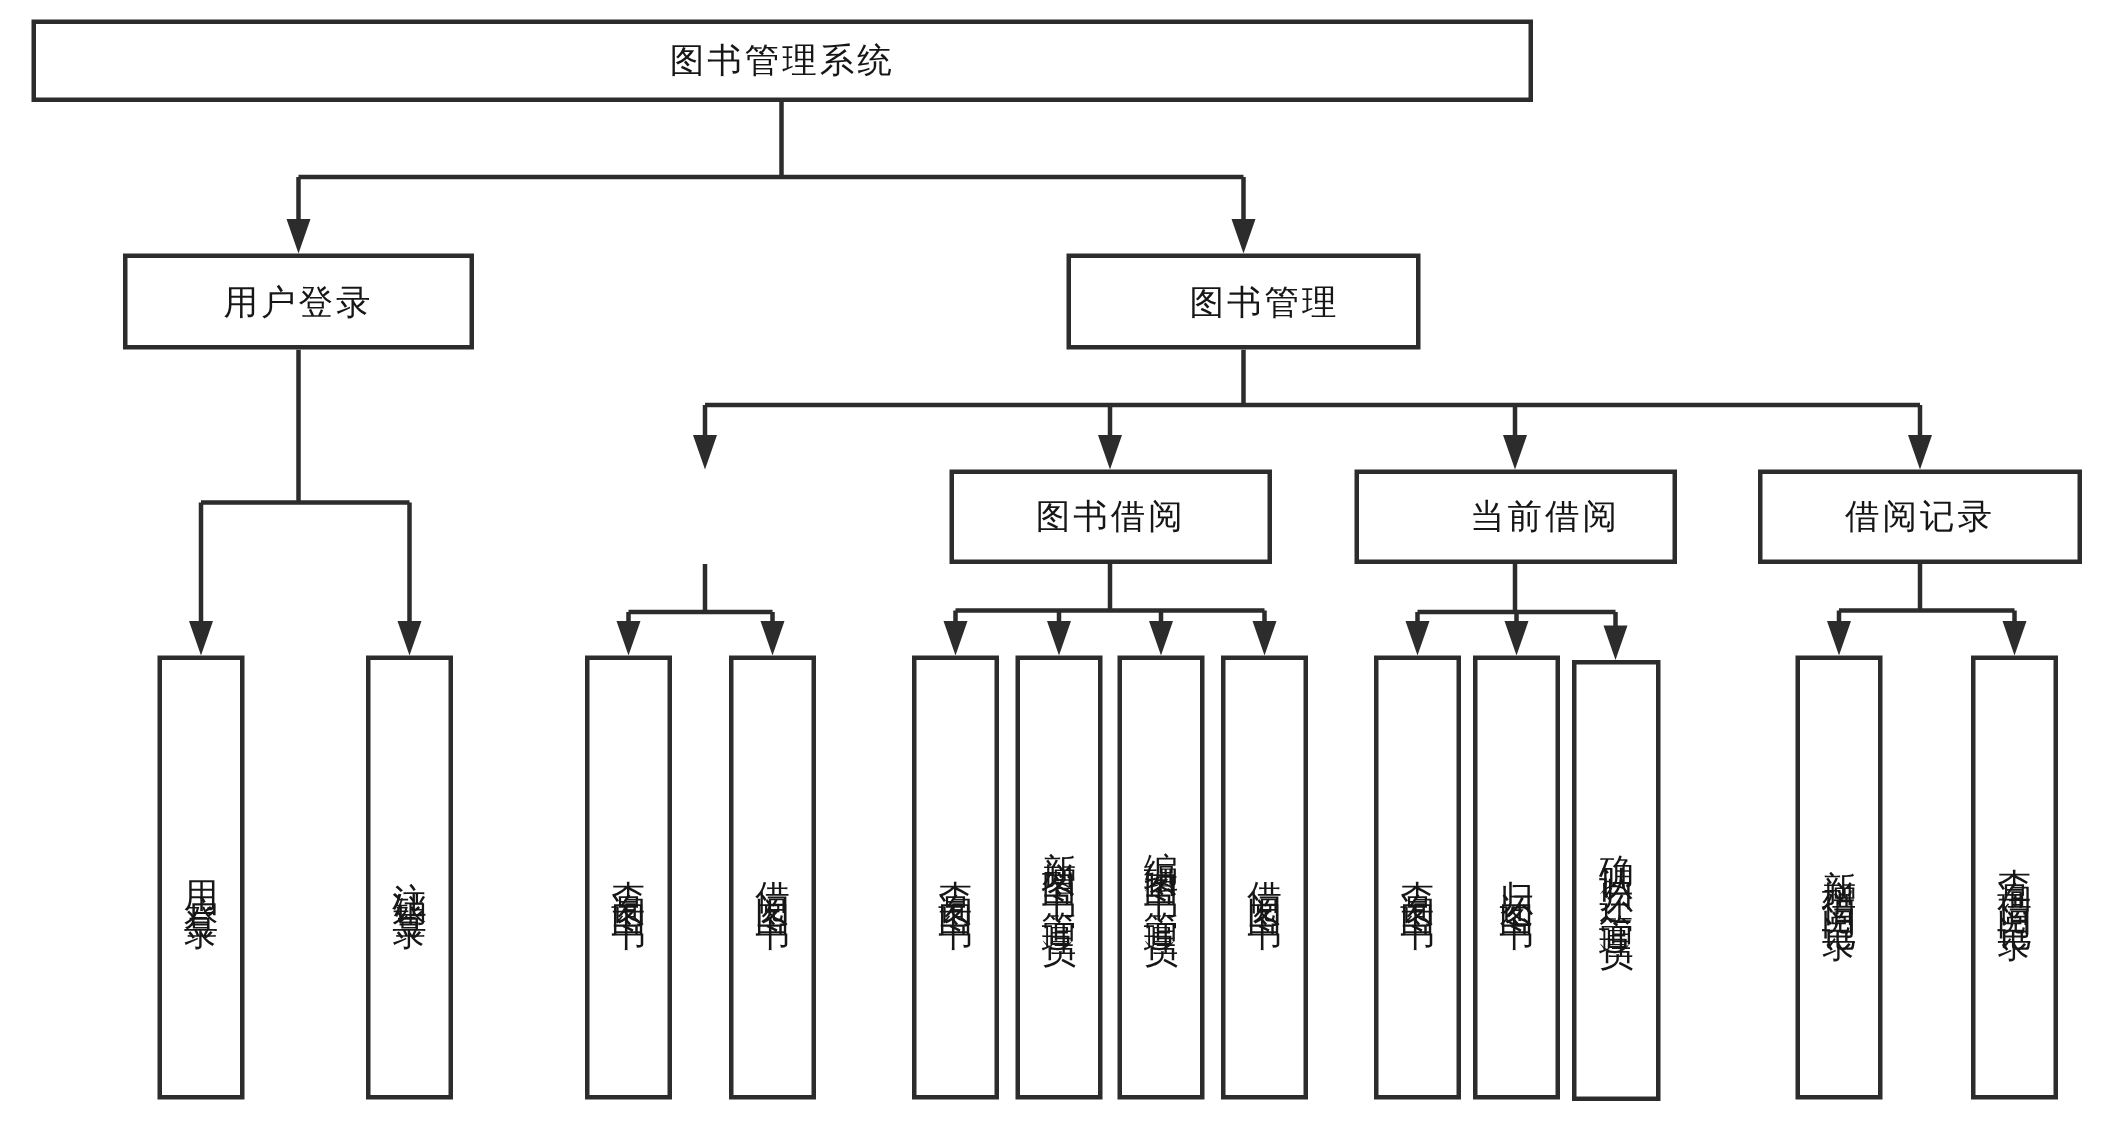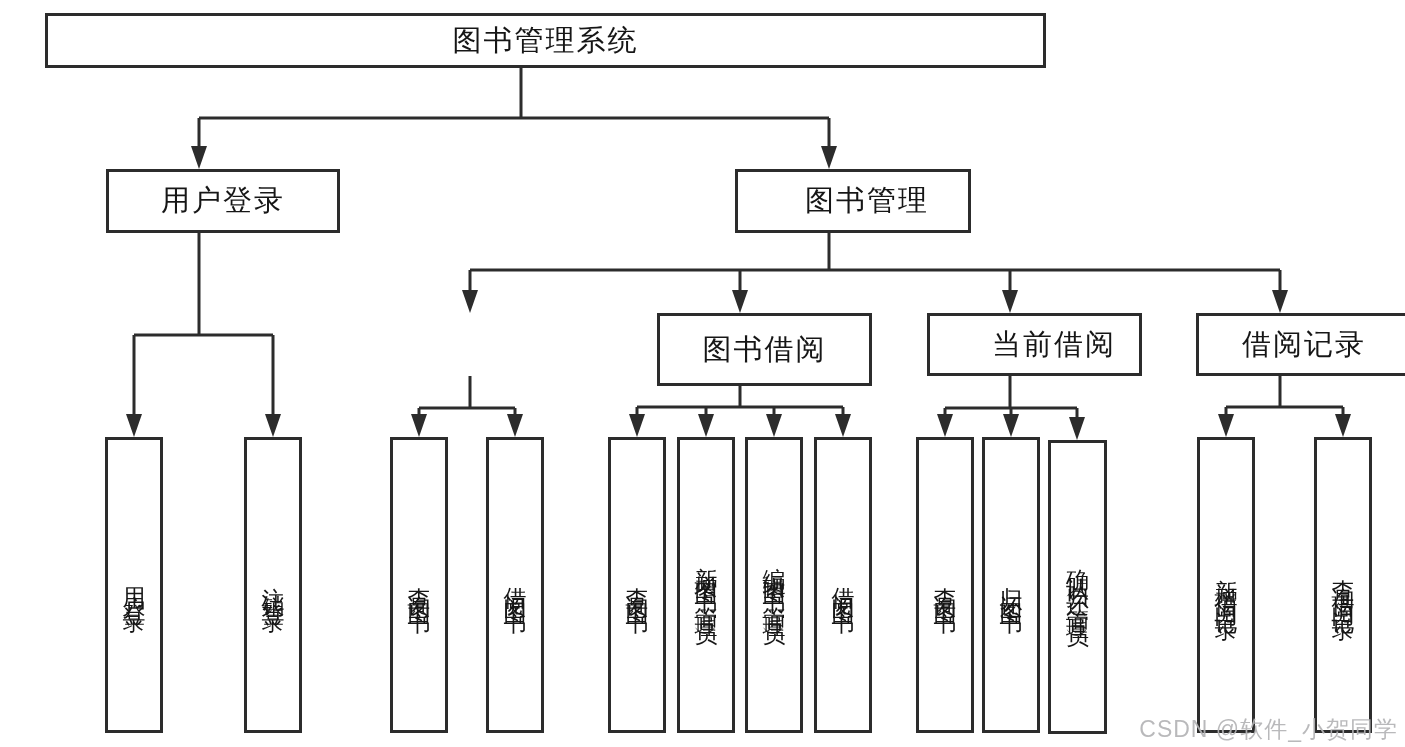--- a/index.html
+++ b/index.html
@@ -10,21 +10,21 @@
     overflow:hidden;
   }
   .canvas{position:relative;width:1405px;height:747px;background:#ffffff;}
   .wires{position:absolute;left:0;top:0;z-index:1;}
   .node{
     position:absolute;box-sizing:border-box;z-index:2;
     border:3px solid #2c2c2c;background:#ffffff;
     display:flex;align-items:center;justify-content:center;
     color:#161616;
   }
-  .h{font-size:29px;letter-spacing:2px;white-space:nowrap;margin-left:24px;}
+  .h{font-size:23px;letter-spacing:2px;white-space:nowrap;}
   .v{font-size:23px;}
   .v .vtext{
     writing-mode:vertical-rl;
     text-orientation:mixed;
     letter-spacing:8px;
     line-height:1;
     max-height:288px;
   }
   .watermark{
     position:absolute;right:7px;top:714px;z-index:3;
@@ -74,21 +74,21 @@
     <span>图书管理系统</span>
   </div>
 
   <div class="node h" style="left:82px;top:169px;width:234px;height:64px;">
     <span>用户登录</span>
   </div>
   <div class="node h" style="left:711px;top:169px;width:236px;height:64px;padding-left:28px;">
     <span>图书管理</span>
   </div>
 
-  <div class="node h" style="left:633px;top:313px;width:215px;height:73px;">
+  <div class="node h" style="left:633px;top:313px;width:215px;height:63px;">
     <span>图书借阅</span>
   </div>
   <div class="node h" style="left:903px;top:313px;width:215px;height:63px;padding-left:39px;">
     <span>当前借阅</span>
   </div>
   <div class="node h" style="left:1172px;top:313px;width:216px;height:63px;">
     <span>借阅记录</span>
   </div>
 
   <div class="node v" style="left:105px;top:437px;width:58px;height:296px;">
@@ -128,15 +128,14 @@
     <span class="vtext">确认归还（管理员）</span>
   </div>
 
   <div class="node v" style="left:1197px;top:437px;width:58px;height:296px;">
     <span class="vtext">新增借阅记录</span>
   </div>
   <div class="node v" style="left:1314px;top:437px;width:58px;height:296px;">
     <span class="vtext">查询借阅记录</span>
   </div>
 
-  <div class="watermark">CSDN @软件_小贺同学</div>
 
 </div>
 
 </body></html>

